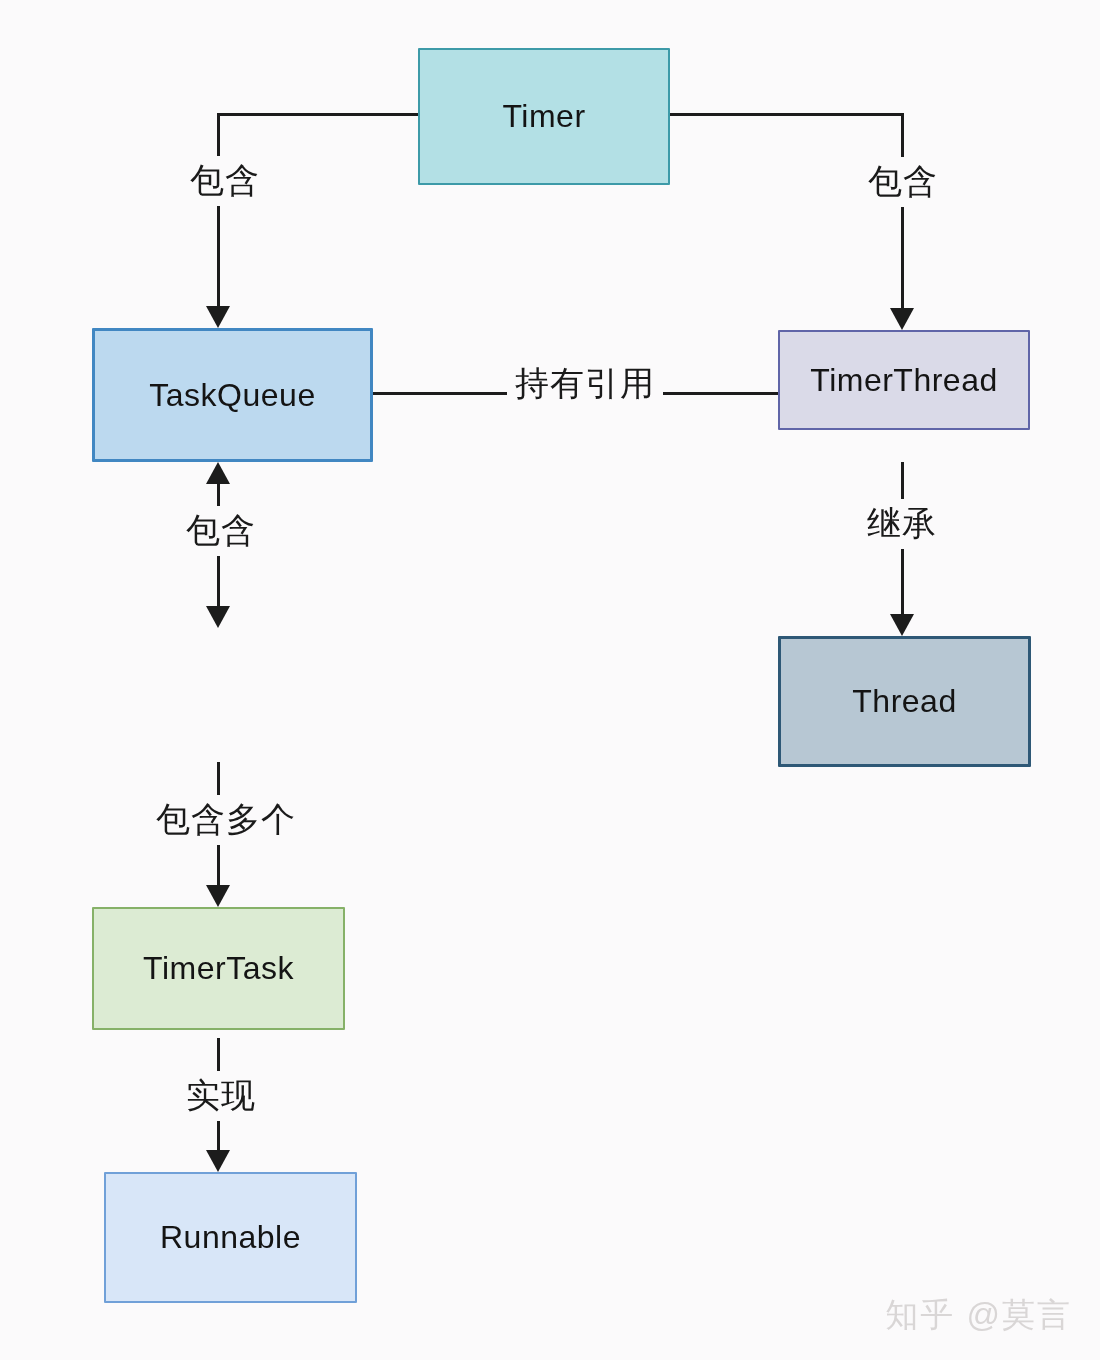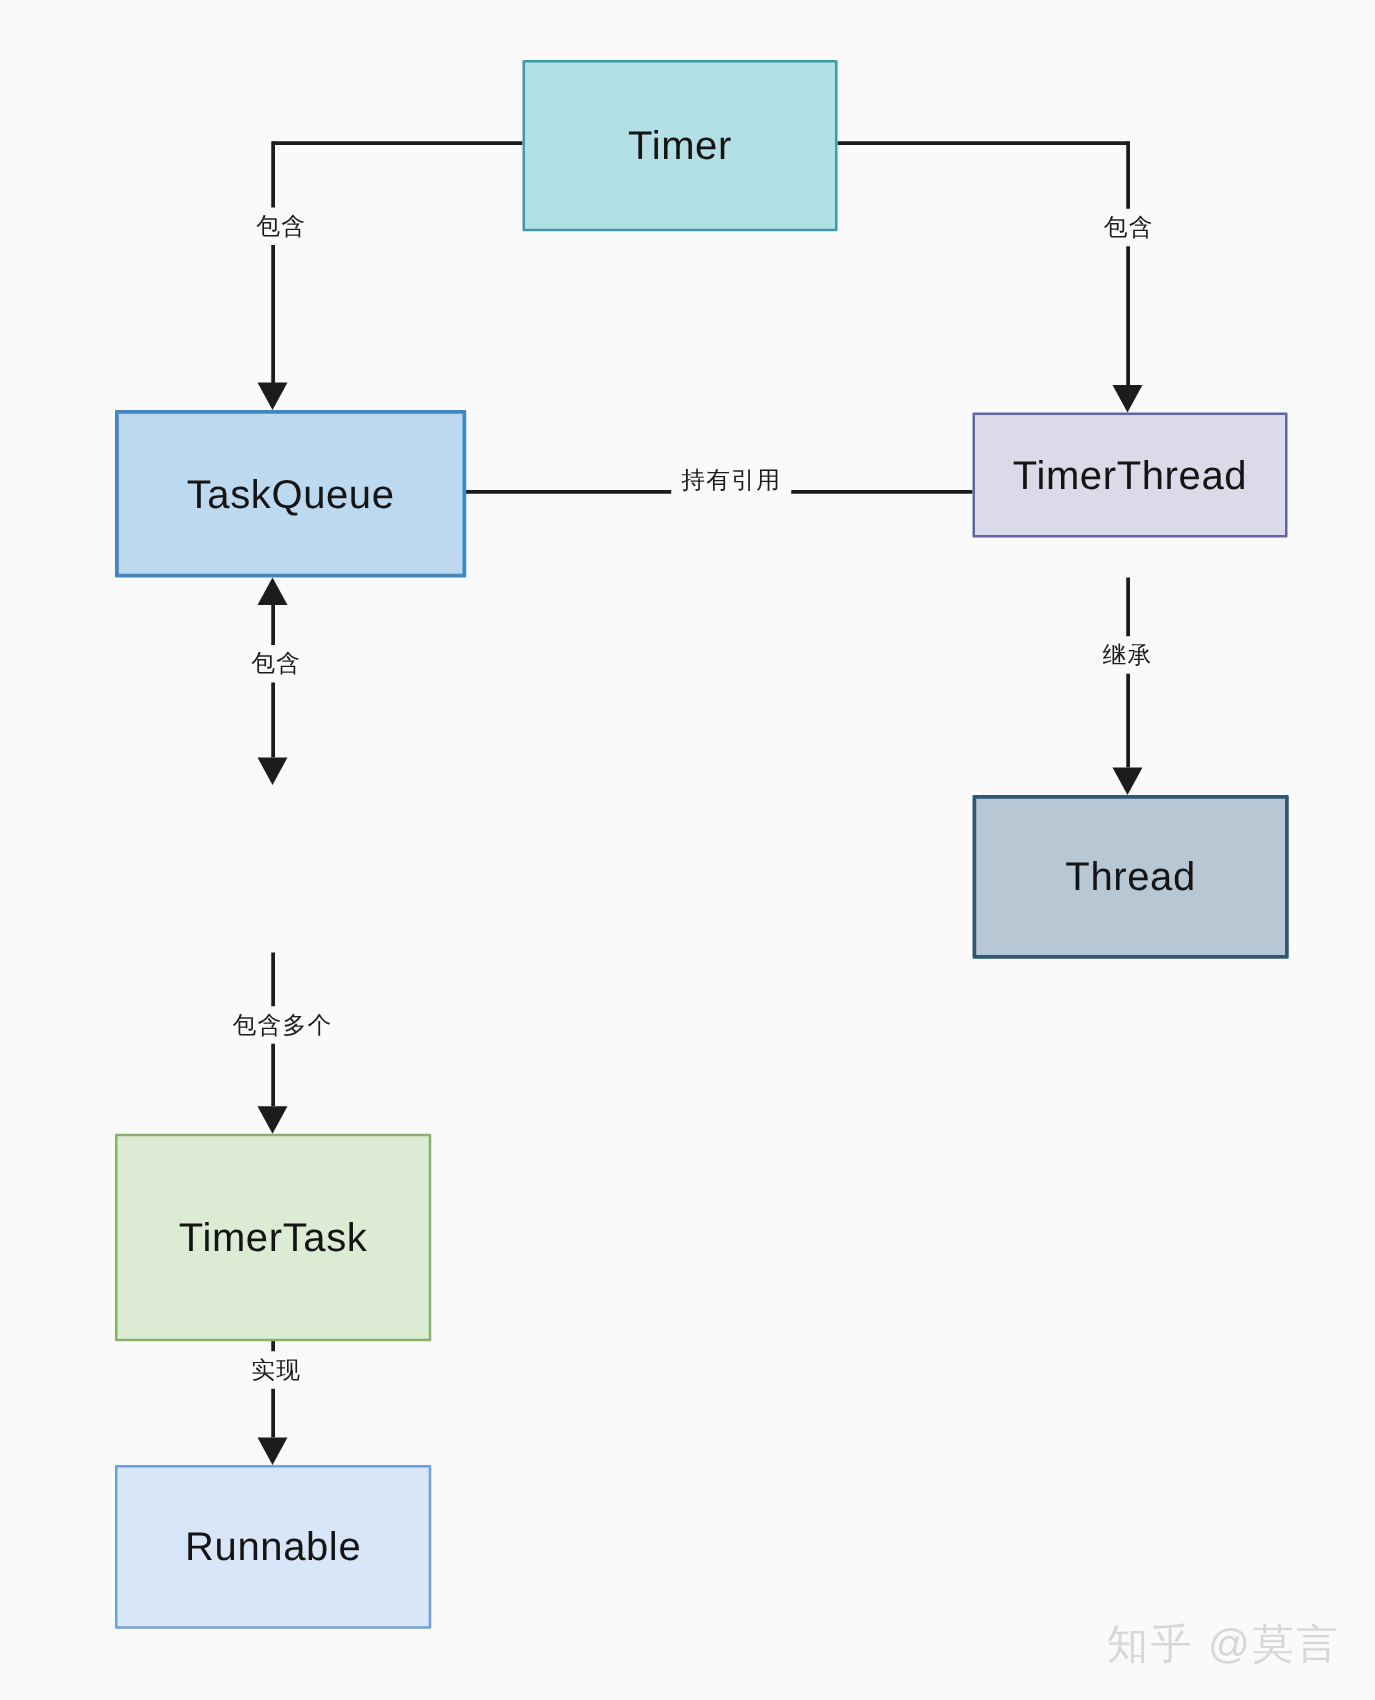--- a/index.html
+++ b/index.html
@@ -19,22 +19,22 @@
     box-sizing:border-box;
   }
   .node-label{
     color:#141414;font-size:32px;letter-spacing:0.5px;white-space:nowrap;
   }
   .n-timer      {left:418px;top:48px;  width:252px;height:137px;}
   .n-taskqueue  {left:92px; top:328px; width:281px;height:134px;border-width:3px;}
   .n-timerthread{left:778px;top:330px; width:252px;height:100px;}
   .n-ttarray    {left:92px; top:628px; width:253px;height:134px;}
   .n-thread     {left:778px;top:636px; width:253px;height:131px;border-width:3px;justify-content:center;}
-  .n-timertask  {left:92px; top:907px; width:253px;height:166px;}
-  .n-runnable   {left:92px; top:1172px;width:253px;height:131px;}
+  .n-timertask  {left:92px; top:907px; width:253px;height:123px;}
+  .n-runnable   {left:104px; top:1172px;width:253px;height:131px;}
   
   .line{position:absolute;background:#1c1c1c;}
   #l-left-h {left:218px;top:113px;width:200px;height:3px;}
   #l-left-v {left:217px;top:113px;width:3px;height:195px;}
   #l-right-h{left:670px;top:113px;width:233px;height:3px;}
   #l-right-v{left:901px;top:113px;width:3px;height:195px;}
   #l-holdref{left:369px;top:392px;width:409px;height:3px;}
   #l-bidir  {left:217px;top:484px;width:3px;height:122px;}
   #l-inherit{left:901px;top:462px;width:3px;height:152px;}
   #l-multi  {left:217px;top:762px;width:3px;height:123px;}
@@ -49,21 +49,21 @@
   #a-holdref-left{left:347px;top:381px;}
   #a-bidir-up    {left:206px;top:462px;}
   #a-bidir-down  {left:206px;top:606px;}
   #a-inherit-down{left:890px;top:614px;}
   #a-multi-down  {left:206px;top:885px;}
   #a-impl-down   {left:206px;top:1150px;}
   
   .edge-label{
     position:absolute;transform:translate(-50%,-50%);
     background:#fbfafb;padding:2px 8px;
-    color:#1a1a1a;font-size:19px;white-space:nowrap;letter-spacing:1px;
+    color:#1a1a1a;font-size:34px;white-space:nowrap;letter-spacing:1px;
   }
   #el-left   {left:225px;top:181px;}
   #el-right  {left:903px;top:182px;}
   #el-holdref{left:585px;top:384px;}
   #el-bidir  {left:221px;top:531px;}
   #el-inherit{left:902px;top:524px;}
   #el-multi  {left:226px;top:820px;}
   #el-impl   {left:221px;top:1096px;}
   
   .watermark{

